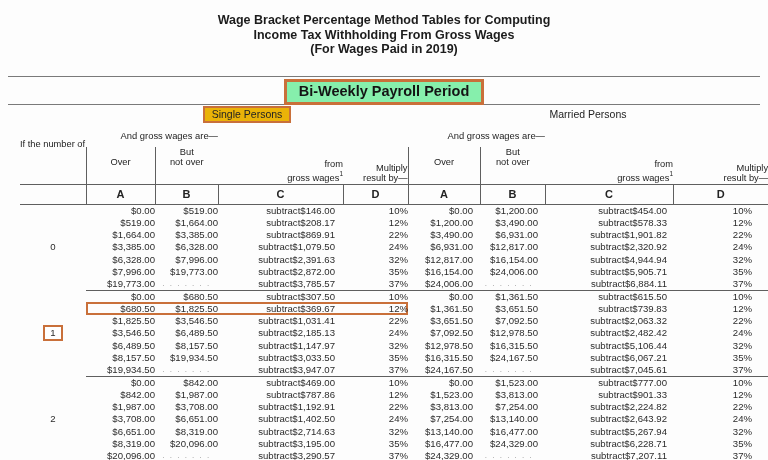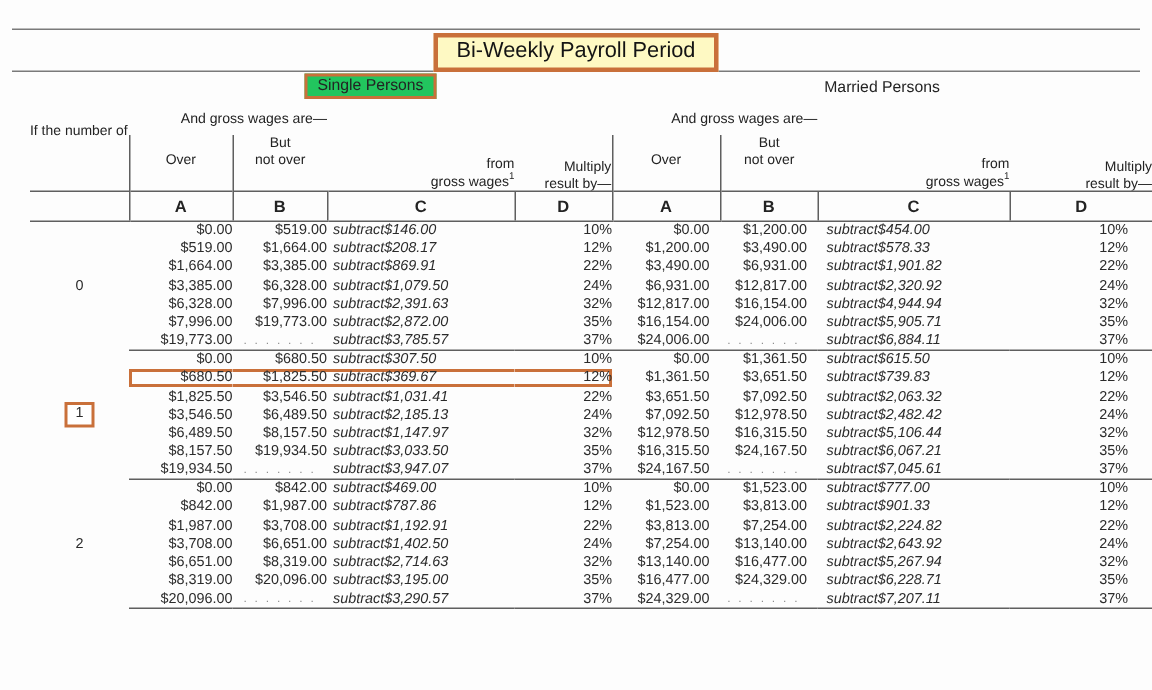--- a/index.html
+++ b/index.html
@@ -29,24 +29,24 @@
     margin: 0 8px;
     height: 0;
   }
   .rule-top { margin-top: 19px; }
 
   .banner-row { text-align: center; margin-top: 2px; height: 25px; }
   .banner {
     display: inline-block;
     border: 3px solid var(--accent);
     padding: 0 12px 2px;
-    font-weight: normal;
+    font-weight: bold;
     font-size: 14.5px;
     line-height: 18px;
-    background: #fef9c3;
+    background: #86efac;
     color: #141414;
   }
 
   table.wage {
     border-collapse: collapse;
     table-layout: fixed;
     width: 748px;
     margin-left: 20px;
   }
   table.wage th, table.wage td {
@@ -69,21 +69,21 @@
   th.sec {
     text-align: center; vertical-align: middle;
     border-left: 1px solid var(--line);
     border-bottom: 1px solid var(--line);
     font-size: 10.5px; font-weight: bold;
   }
   .sec-box {
     display: inline-block;
     border: 2px solid var(--accent);
     padding: 0 7px 1px;
-    background: #22c55e;
+    background: #eab308;
   }
   tr.gross { height: 23px; }
   th.gw {
     font-weight: bold; font-size: 9.4px;
     text-align: right; vertical-align: middle;
     border-left: 1px solid var(--line);
     border-bottom: 1px solid var(--line);
   }
   th.two-line {
     font-size: 9.3px; line-height: 10.5px;
@@ -130,35 +130,40 @@
     border: 2px solid var(--accent);
     padding: 1px 5px 2px;
     background: #fff;
   }
   td.c-over  { text-align: right; padding-right: 5px; }
   td.c-notover { text-align: right; padding-right: 6px; }
   td.c-rate  { text-align: right; padding-right: 9px; }
   td.m.c-over { padding-right: 7px; }
   td.m.c-notover { padding-right: 7px; }
   td.m.c-rate { padding-right: 16px; }
-  .fromwrap { display: flex; justify-content: flex-start; padding: 0 8px 0 4px; font-style: italic; }
+  .fromwrap { display: flex; justify-content: flex-end; padding: 0 8px 0 4px; }
   td.m .fromwrap { padding: 0 6px 0 6px; }
   td.dots { text-align: center; color: #8d8d8d; font-size: 8px; letter-spacing: 1.5px; padding-right: 10px; }
   tr.blk-end td { border-bottom: 1px solid var(--line); }
 
   
   td.hl { box-shadow: inset 0 2px 0 0 var(--accent), inset 0 -2px 0 0 var(--accent); }
   td.hl.hl-l { box-shadow: inset 0 2px 0 0 var(--accent), inset 0 -2px 0 0 var(--accent), inset 2px 0 0 0 var(--accent); }
   td.hl.hl-r { box-shadow: inset 0 2px 0 0 var(--accent), inset 0 -2px 0 0 var(--accent), inset -2px 0 0 0 var(--accent); }
 </style>
 </head>
 <body>
 
 <div class="page">
 
+  <div class="title-block">
+    <div>Wage Bracket Percentage Method Tables for Computing</div>
+    <div>Income Tax Withholding From Gross Wages</div>
+    <div>(For Wages Paid in 2019)</div>
+  </div>
 
   <div class="rule rule-top"></div>
 
   <div class="banner-row">
     <span class="banner">Bi-Weekly Payroll Period</span>
   </div>
 
   <div class="rule"></div>
 
   <table class="wage">

